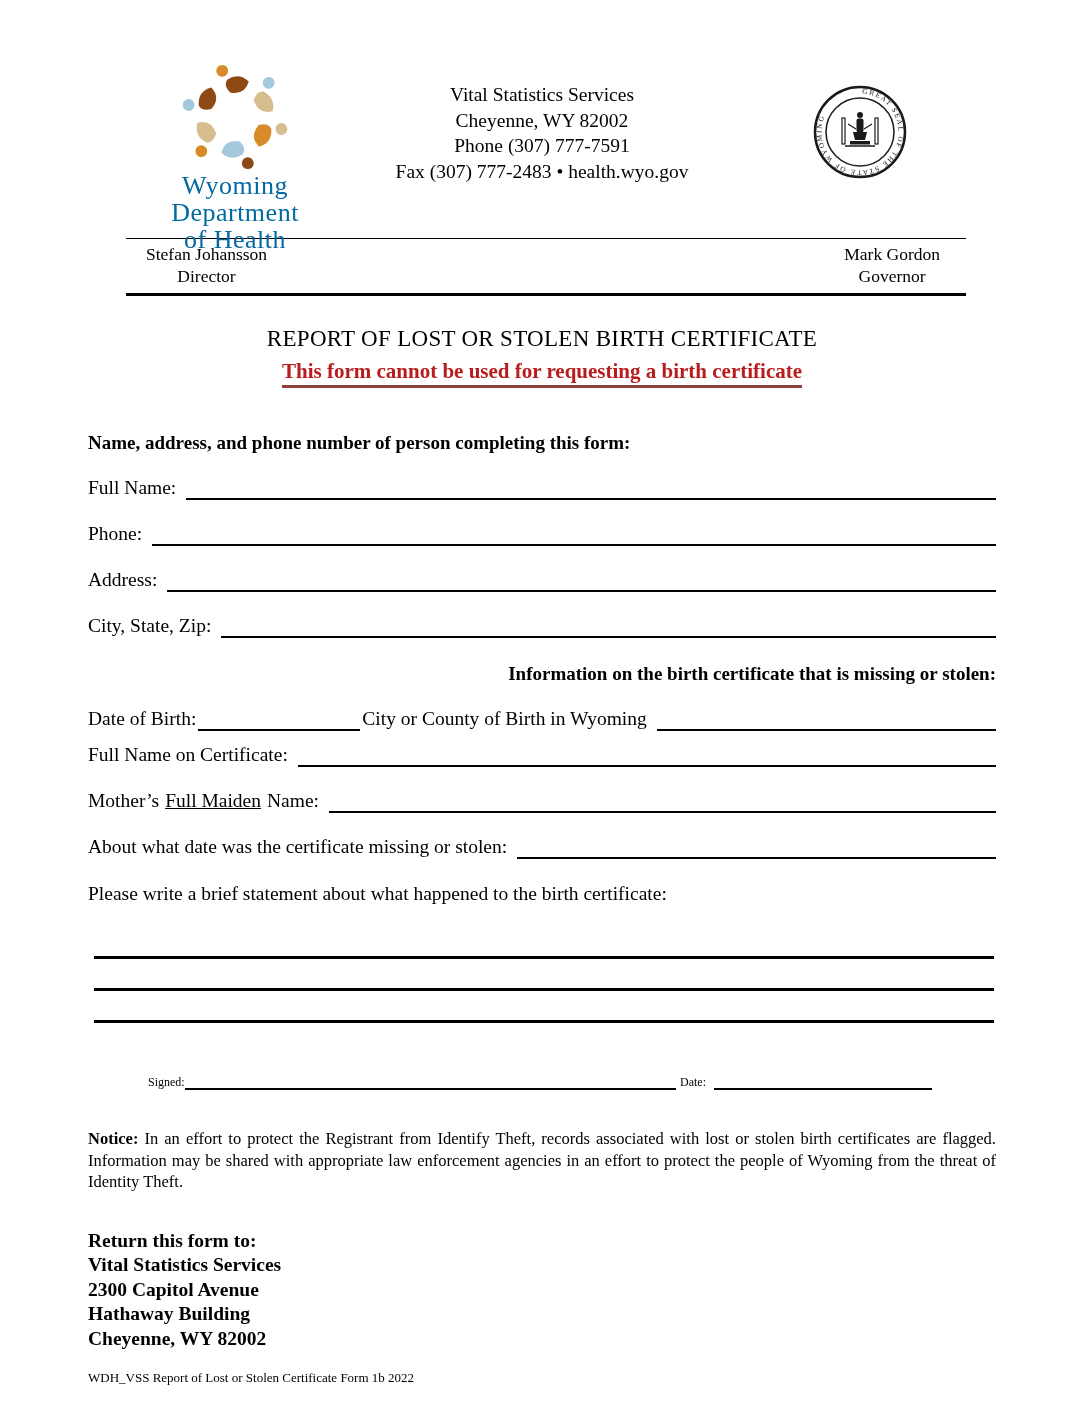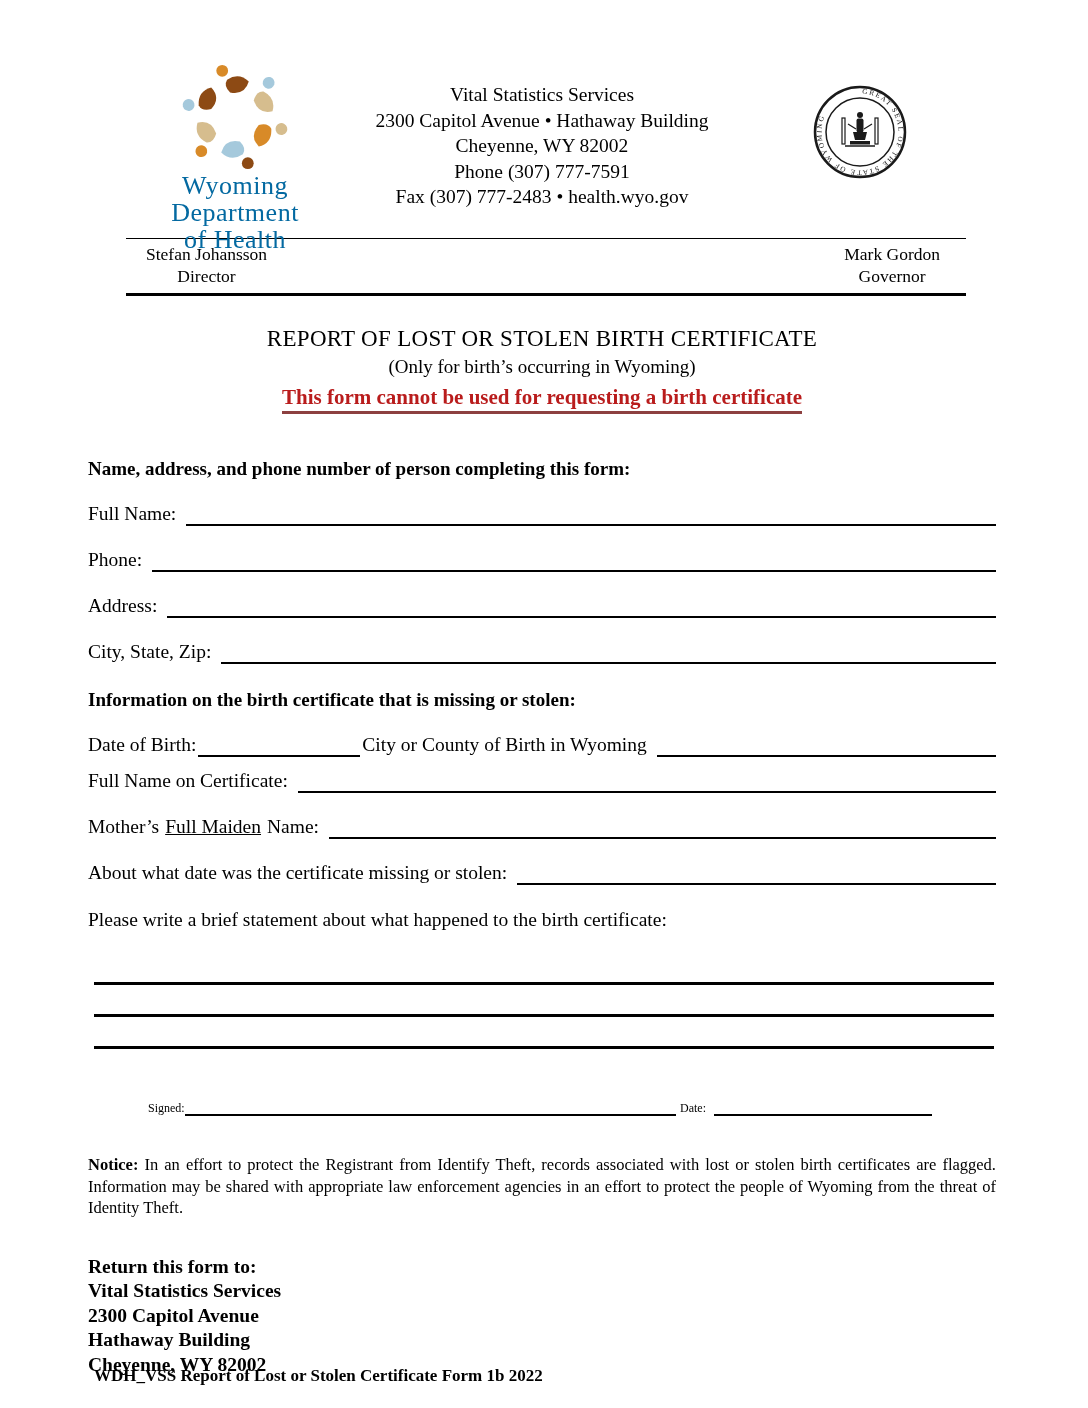--- a/index.html
+++ b/index.html
@@ -32,21 +32,21 @@
   
   .title-block { text-align:center; margin-top:30px; }
   .title-main { font-size:23px; letter-spacing:.3px; }
   .title-sub  { font-size:19px; margin-top:4px; }
   .title-warning { display:inline-block; margin-top:7px; font-size:21px; font-weight:bold;
                    border-bottom:3px solid #8d4040; padding-bottom:1px; }
 
   
   .section-heading { font-size:19px; font-weight:bold; }
   .s1-heading { margin-top:44px; }
-  .s2-heading { margin-top:25px; }
+  .s2-heading { margin-top:25px;text-align:right; }
   .field-row { display:flex; align-items:flex-end; font-size:19.5px; line-height:24px; margin-top:22px; }
   .field-row .lbl { white-space:nowrap; }
   .blank { flex:1 1 auto; border-bottom:2px solid #000; height:22px; margin-left:10px; }
   .blank.tight { margin-left:2px; }
   .blank.fixed { flex:0 0 auto; }
   .u-part { text-decoration:underline; }
   .sp { width:6px; display:inline-block; }
 
   .statement-prompt { font-size:19.5px; margin-top:24px; }
   .statement-line { border-bottom:3px solid #000; height:32px; margin:0 2px 0 6px; }
@@ -56,21 +56,21 @@
               padding-left:60px; padding-right:64px; }
   .sign-blank { flex:1 1 auto; border-bottom:2px solid #000; height:22px; }
   .date-lbl { margin-left:4px; }
   .date-blank { flex:0 0 218px; border-bottom:2px solid #000; height:22px; margin-left:8px; }
 
   .notice { margin-top:38px; font-size:16.5px; line-height:21.5px; text-align:justify; }
   .notice b { font-weight:bold; }
 
   .return-block { margin-top:36px; font-size:19.5px; line-height:24.5px; font-weight:bold; }
 
-  .footer { position:absolute; left:94px; bottom:22px; font-size:17px;font-weight:bold; }
+  .footer { position:absolute; left:88px; bottom:22px; font-size:13px; }
 </style>
 </head>
 <body>
 
 <div class="page">
 
   <div class="header">
 
     <div class="logo-block">
       <svg class="logo-figure" width="122" height="118" viewBox="0 0 120 120">
@@ -103,21 +103,20 @@
       </svg>
       <div class="logo-text">
         <div>Wyoming</div>
         <div>Department</div>
         <div>of Health</div>
       </div>
     </div>
 
     <div class="contact-block">
       <div>Vital Statistics Services</div>
-      <div>2300 Capitol Avenue • Hathaway Building</div>
       <div>Cheyenne, WY 82002</div>
       <div>Phone (307) 777-7591</div>
       <div>Fax (307) 777-2483 • health.wyo.gov</div>
     </div>
 
     <div class="seal-block">
       <svg width="96" height="96" viewBox="0 0 96 96">
         <circle cx="48" cy="48" r="45" fill="#ffffff" stroke="#1a1a1a" stroke-width="2.5"></circle>
         <circle cx="48" cy="48" r="34" fill="#ffffff" stroke="#1a1a1a" stroke-width="1.5"></circle>
         <defs>
@@ -147,21 +146,20 @@
       <div>Director</div>
     </div>
     <div class="official">
       <div>Mark Gordon</div>
       <div>Governor</div>
     </div>
   </div>
 
   <div class="title-block">
     <div class="title-main">REPORT OF LOST OR STOLEN BIRTH CERTIFICATE</div>
-    <div class="title-sub">(Only for birth’s occurring in Wyoming)</div>
     <div class="title-warning" id="warning-text" style="color: #b91c1c; border-bottom-color: rgb(141, 64, 64);">This form cannot be used for requesting a birth certificate</div>
   </div>
 
   <div class="section-heading s1-heading">Name, address, and phone number of person completing this form:</div>
 
   <div class="field-row">
     <span class="lbl">Full Name:</span>
     <span class="blank"></span>
   </div>
   <div class="field-row">

